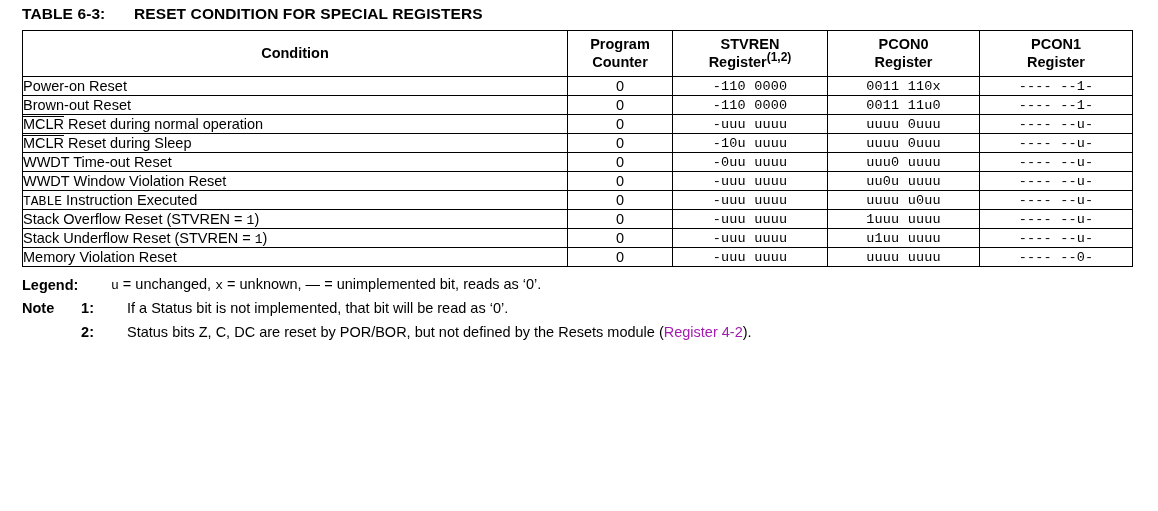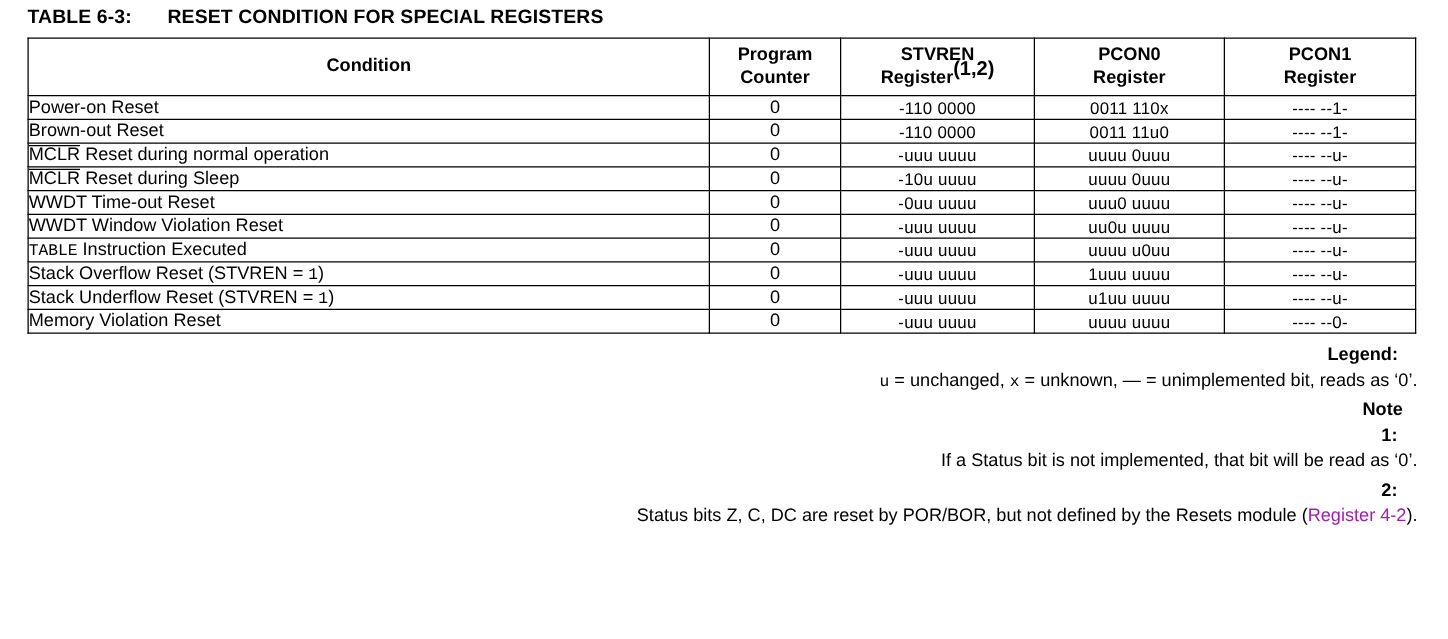--- a/index.html
+++ b/index.html
@@ -55,40 +55,40 @@
     font-weight: bold;
     font-size: 14.5px;
     text-align: center;
     line-height: 1.22;
     padding: 6px 2px 7px 2px;
     height: 46px;
     box-sizing: border-box;
   }
   thead th.cond-head { }
   .sup {
-    font-size: 16px;
+    font-size: 12px;
     vertical-align: super;
     line-height: 0;
     text-align: right;
   }
   tbody td {
     height: 19px;
     box-sizing: border-box;
     font-size: 14.5px;
   }
   td.cond {
     text-align: left;
     padding-left: 7px;
     white-space: nowrap;
   }
   td.pc {
     text-align: center;
   }
   td.mono {
-    font-family: Liberation Sans, sans-serif;
+    font-family: Liberation Mono, monospace;
     font-size: 13.5px;
     text-align: center;
     letter-spacing: 0.2px;
     white-space: pre;
   }
   .mono-inline {
     font-family: "Liberation Mono", "DejaVu Sans Mono", monospace;
     font-size: 13px;
   }
   .overbar {
@@ -107,21 +107,20 @@
   
   .notes {
     margin-top: 7px;
     font-size: 14.5px;
     line-height: 1.42;
   }
   .note-row {
     display: flex;
     align-items: flex-end;
     margin-bottom: 3px;
-    flex-direction: column;
   }
   .note-row .n-label {
     font-weight: bold;
     flex: 0 0 auto;
     white-space: nowrap;
   }
   .note-row .n-label.legend { width: 72px; }
   .note-row .n-label.note   { width: 44px; }
   .note-row .n-label.noteno { width: 28px; text-align: right; padding-right: 16px; }
   .note-row .n-text { flex: 1 1 auto; margin-left: 17px; }

